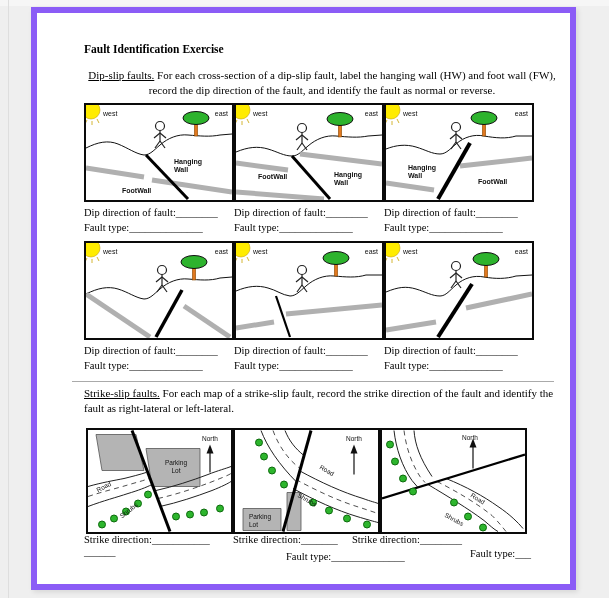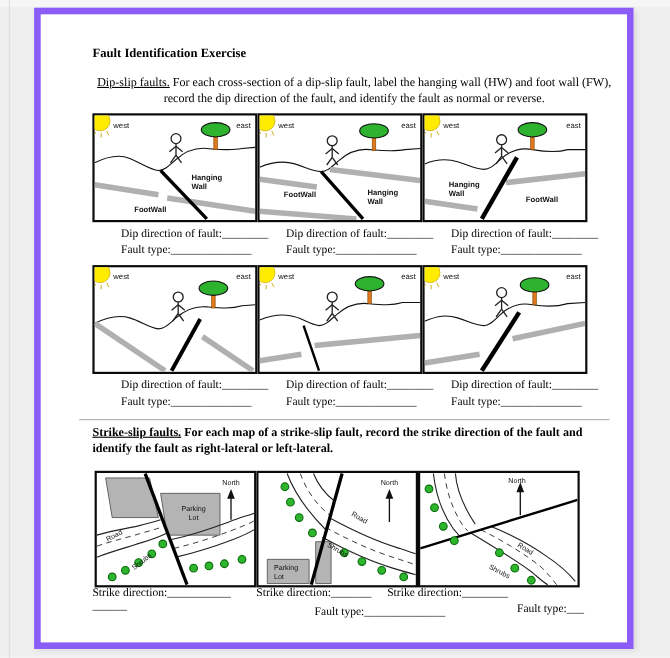--- a/index.html
+++ b/index.html
@@ -5,29 +5,29 @@
   * { margin:0; padding:0; box-sizing:border-box; }
   html,body { width:609px; height:598px; }
   body { background:#efefef; font-family:"Liberation Serif", serif; position:relative; overflow:hidden; }
   .edge-strip-top { position:absolute; left:0; top:0; width:609px; height:6px; background:#f6f6f6; }
   .edge-line-left { position:absolute; left:8px; top:0; width:1px; height:598px; background:#dedede; }
   .page { position:absolute; left:31px; top:7px; width:545px; height:583px; background:#ffffff;
           border:6px solid #8b5cf6; box-shadow:2px 2px 5px rgba(0,0,0,0.10); }
   .abs { position:absolute; }
   .doc-title { left:47px; top:30px; font-size:11.5px; font-weight:bold; white-space:nowrap; }
   .para { left:48px; top:55px; width:474px; font-size:11px; line-height:14.5px;text-align:center; }
-  .para2 { left:47px; top:373px; width:474px; font-size:11px; line-height:14.5px;font-weight:bold; }
+  .para2 { left:47px; top:373px; width:474px; font-size:11px; line-height:14.5px; }
   .uhead { text-decoration:underline; }
   .divider { left:35px; top:368px; width:482px; height:1px; background:#aaaaaa; }
   .prow { left:47px; width:452px; height:99px; display:flex; }
   .panel { width:150px; height:99px; border:2px solid #0a0a0a; background:#fff; margin-right:0; }
   .panel + .panel { margin-left:0px; border-left-width:2px; }
   .mrow { left:49px; width:443px; height:106px; display:flex; }
   .map { width:147px; height:106px; border:2px solid #0a0a0a; background:#fff; }
-  .ansrow { left:47px; width:474px; height:32px; font-size:10.5px; line-height:15px; white-space:nowrap;margin-left:26px; }
+  .ansrow { left:47px; width:474px; height:32px; font-size:10.5px; line-height:15px; white-space:nowrap; }
   .anscol { position:absolute; top:0; }
   .strike-ans { left:47px; width:480px; height:36px; font-size:10.5px; white-space:nowrap; }
   .sline { position:absolute; }
   svg { display:block; }
   .terrain { fill:none; stroke:#111; stroke-width:1; }
   .strata  { stroke:#b0b0b0; stroke-width:5; fill:none; }
   .fault   { stroke:#000; fill:none; }
   .sun circle { fill:#ffec00; stroke:#c9a300; stroke-width:0.6; }
   .sun line   { stroke:#c9a300; stroke-width:0.8; }
   .figure line { stroke:#222; stroke-width:1.2; }

